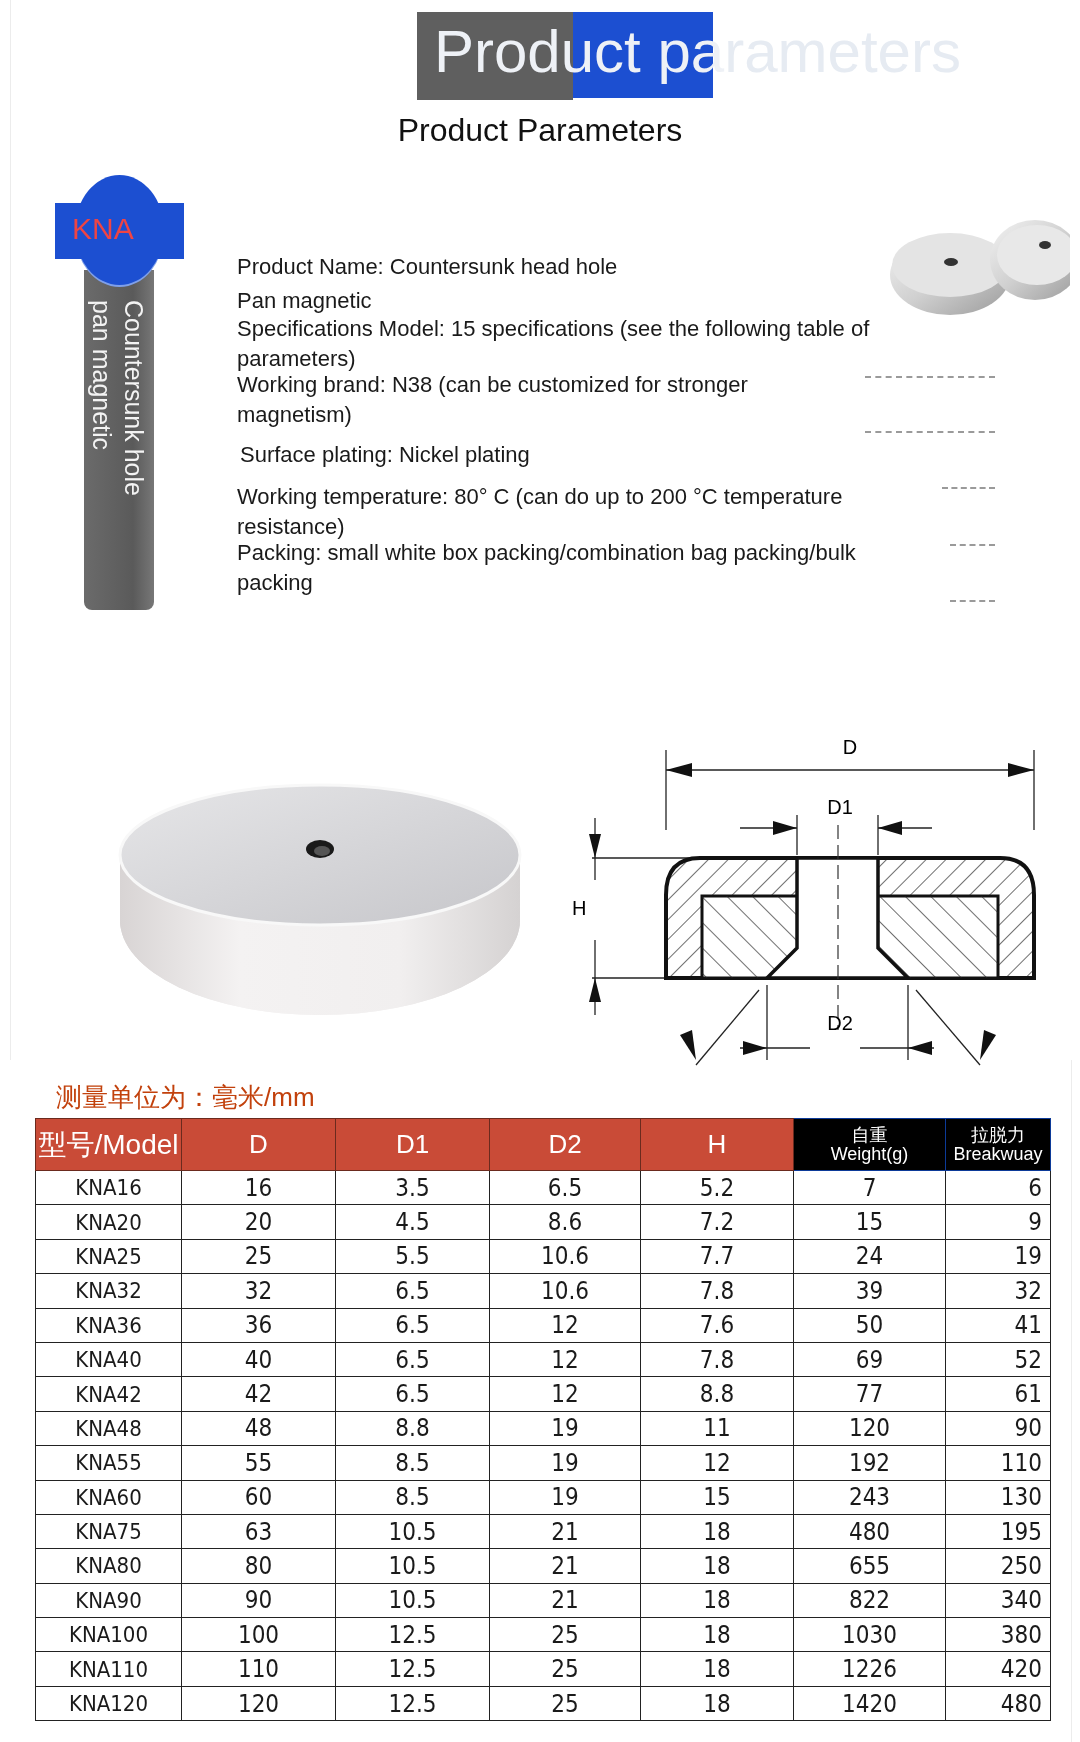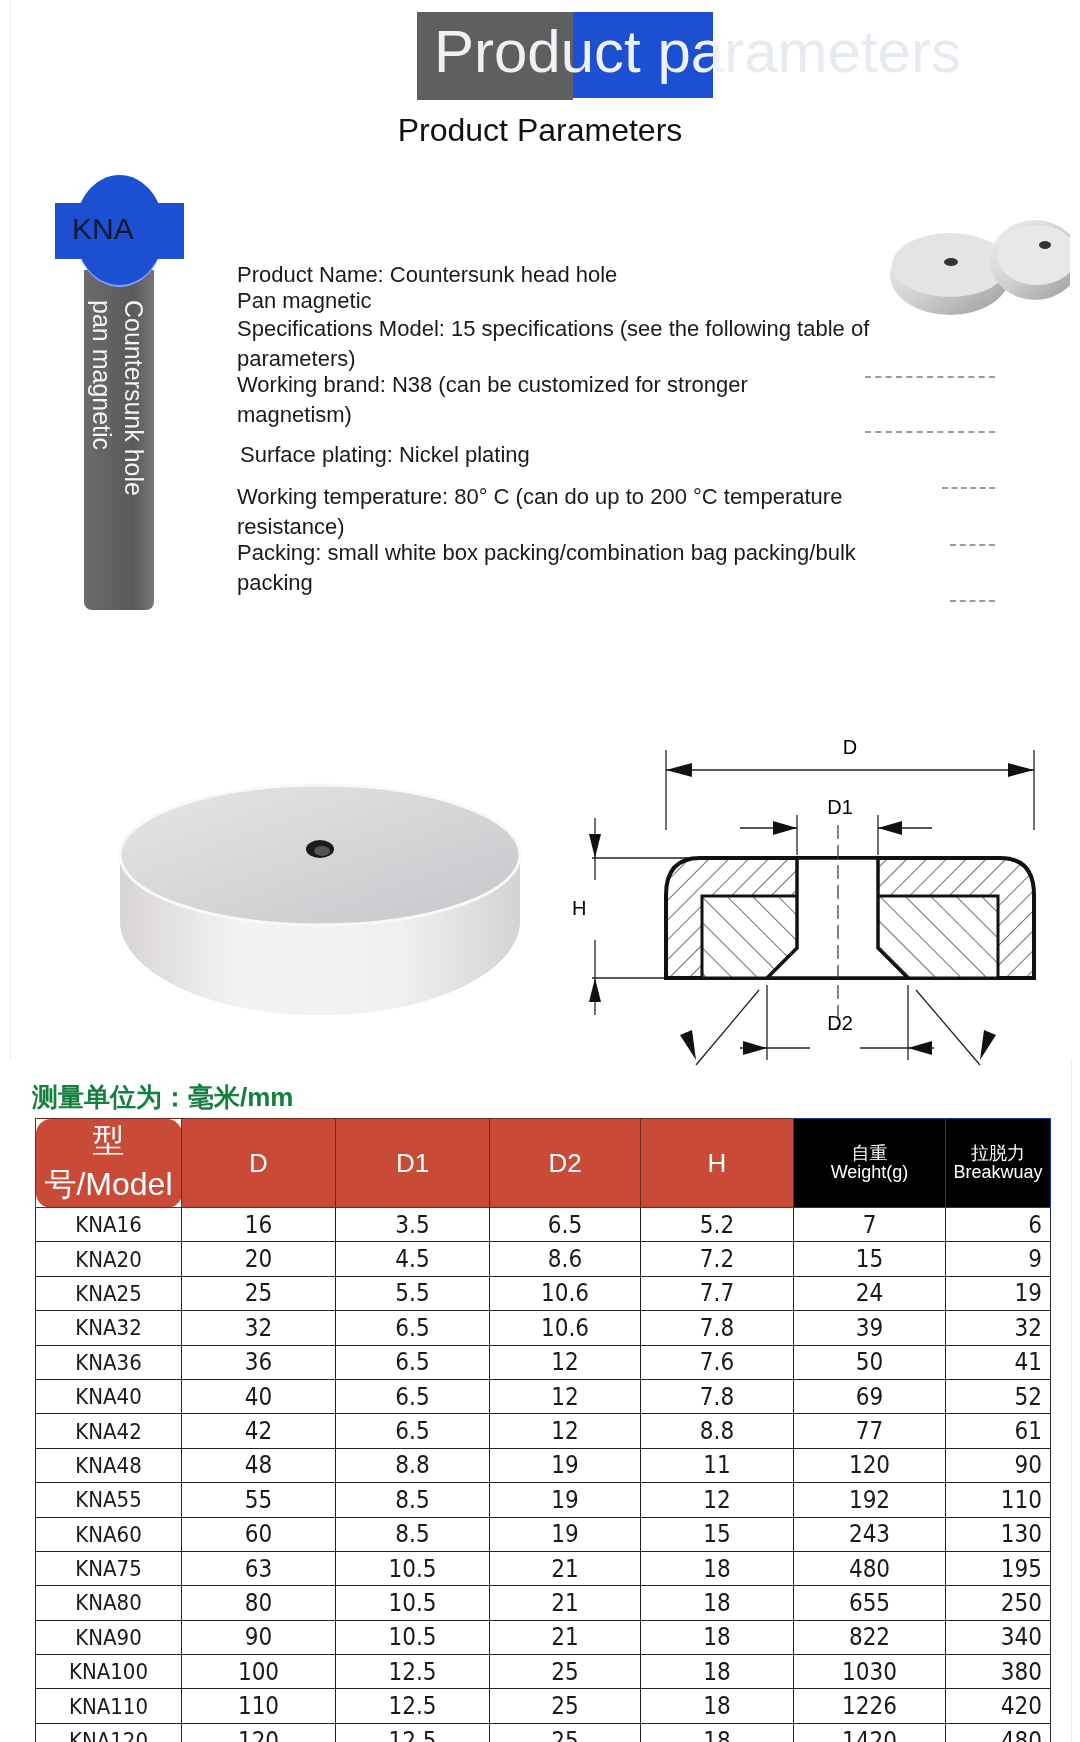--- a/index.html
+++ b/index.html
@@ -18,43 +18,43 @@
   .subtitle { position: absolute; left: 0; width: 1080px; top: 112px; text-align: center; font-size: 32px; color: #111; }
 
   
   .kna-bar { position: absolute; left: 84px; top: 270px; width: 70px; height: 340px; background: linear-gradient(90deg,#6b6b6b,#5a5a5a 70%,#777); border-radius: 0 0 8px 8px; }
   .kna-bar-text { position: absolute; left: 84px; top: 300px; width: 70px; height: 300px; }
   .vert { position: absolute; top: 0; writing-mode: vertical-rl; font-size: 25px; color: #f3f3f3; white-space: nowrap; line-height: 28px; }
   .vert.v1 { left: 36px; }
   .vert.v2 { left: 4px; }
   .kna-badge { position: absolute; left: 55px; top: 203px; width: 129px; height: 56px; background: #1c4fd1; }
   .kna-circle { position: absolute; left: 75px; top: 175px; width: 89px; height: 110px; border-radius: 50%; background: #1c4fd1; box-shadow: 0 2px 0 #7fa0ea; }
-  .kna-label { position: absolute; left: 72px; top: 212px; font-size: 30px; color: #0f172a; }
+  .kna-label { position: absolute; left: 72px; top: 212px; font-size: 30px; color: #ef4444; }
 
   
   .specs { position: absolute; left: 237px; top: 252px; width: 660px; font-size: 22px; line-height: 30px; color: #1a1a1a; }
   .spec { position: absolute; left: 0; white-space: normal; }
   .dash { position: absolute; height: 0; border-top: 2px dashed #9a9a9a; }
 
   
   .pimg-small { position: absolute; left: 885px; top: 220px; width: 185px; height: 110px; }
 
   
   .pimg-big { position: absolute; left: 110px; top: 780px; width: 420px; height: 260px; }
 
   
   .diagram { position: absolute; left: 560px; top: 730px; width: 500px; height: 340px; }
 
   
-  .unit-label { position: absolute; left: 32px; top: 1080px; font-size: 26px; color: #15803d; font-weight: bold; }
+  .unit-label { position: absolute; left: 56px; top: 1080px; font-size: 26px; color: #c2410c; }
   table.spec-table { position: absolute; left: 35px; top: 1118px; width: 1015px; border-collapse: collapse; table-layout: fixed; }
   .spec-table th { height: 52px; color: #fff; font-weight: normal; font-size: 26px; border: 1px solid #6b2a1e; text-align: center; vertical-align: middle; }
   .spec-table th.red { background: #c94b37; }
   .spec-table th.blue { background: #000000; border-color: #0c3a98; font-size: 18px; line-height: 19px; }
-  .spec-table th.model { font-size: 32px; border-radius: 15px; }
+  .spec-table th.model { font-size: 28px; }
   .spec-table th.blue.last { text-align: center; padding-right: 0; overflow: hidden; white-space: nowrap; }
   .spec-table td { height: 34.4px; border: 1.5px solid #222; text-align: center; font-size: 24px; color: #1a1a1a; font-family: "DejaVu Sans", sans-serif; font-stretch: condensed; }
   .spec-table td.c0 { font-size: 22px; }
   .spec-table td.last { text-align: right; padding-right: 8px; }
 </style>
 </head>
 <body>
 
 <div class="page-border"></div>
 <div class="page-border-r"></div>
@@ -69,21 +69,21 @@
 <div class="kna-bar"></div>
 <div class="kna-bar-text">
   <div class="vert v1">Countersunk hole</div>
   <div class="vert v2">pan magnetic</div>
 </div>
 <div class="kna-circle"></div>
 <div class="kna-badge"></div>
 <div class="kna-label">KNA</div>
 
 <div class="specs">
-  <div class="spec" style="top:8px;text-align:center;">Product Name: Countersunk head hole</div>
+  <div class="spec" style="top:0;text-align:center;">Product Name: Countersunk head hole</div>
   <div class="spec" style="top:34px;"> Pan magnetic</div>
   <div class="spec" style="top:62px; width:660px;">Specifications Model: 15 specifications (see the following table of parameters)</div>
   <div class="spec" style="top:118px; width:520px;">Working brand: N38 (can be customized for stronger magnetism)</div>
   <div class="spec" style="top:188px; left:3px;">Surface plating: Nickel plating</div>
   <div class="spec" style="top:230px; width:640px;">Working temperature: 80° C (can do up to 200 °C temperature resistance)</div>
   <div class="spec" style="top:286px; width:660px;">Packing: small white box packing/combination bag packing/bulk packing</div>
 </div>
 <div class="dash" style="left:865px; top:376px; width:130px;"></div>
 <div class="dash" style="left:865px; top:431px; width:130px;"></div>
 <div class="dash" style="left:942px; top:487px; width:53px;"></div>

